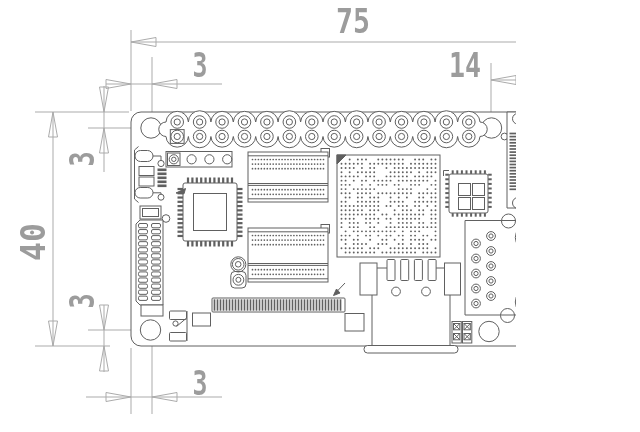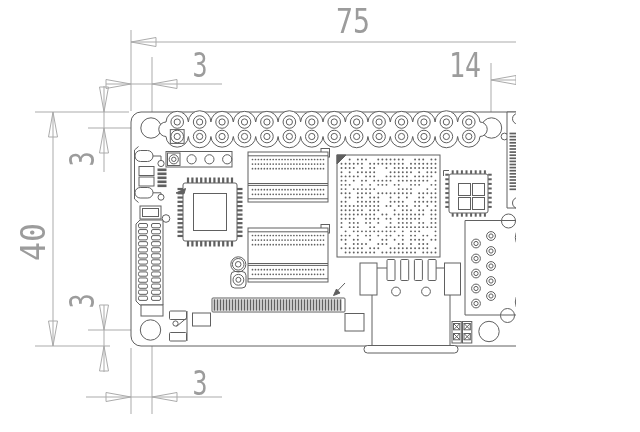--- a/index.html
+++ b/index.html
@@ -1,17 +1,17 @@
 <!DOCTYPE html>
 <html><head>
 <meta charset="utf-8">
 <style>
   html,body{margin:0;padding:0;background:#ffffff;}
   .canvas{position:relative;width:516px;height:432px;background:#fff;overflow:hidden;
-          font-family:"DejaVu Sans Mono","Liberation Mono",monospace;}
+          font-family:"DejaVu Sans Mono","Liberation Mono",monospace;font-weight:bold;}
   svg{position:absolute;left:0;top:0;}
   text.dim{font-family:"DejaVu Sans Mono","Liberation Mono",monospace;
            font-size:33px;fill:#9c9c9c;text-anchor:middle;}
 </style>
 </head>
 <body>
 
 <div class="canvas">
 <svg id="drw" width="640" height="432" viewBox="0 0 640 432">
 

